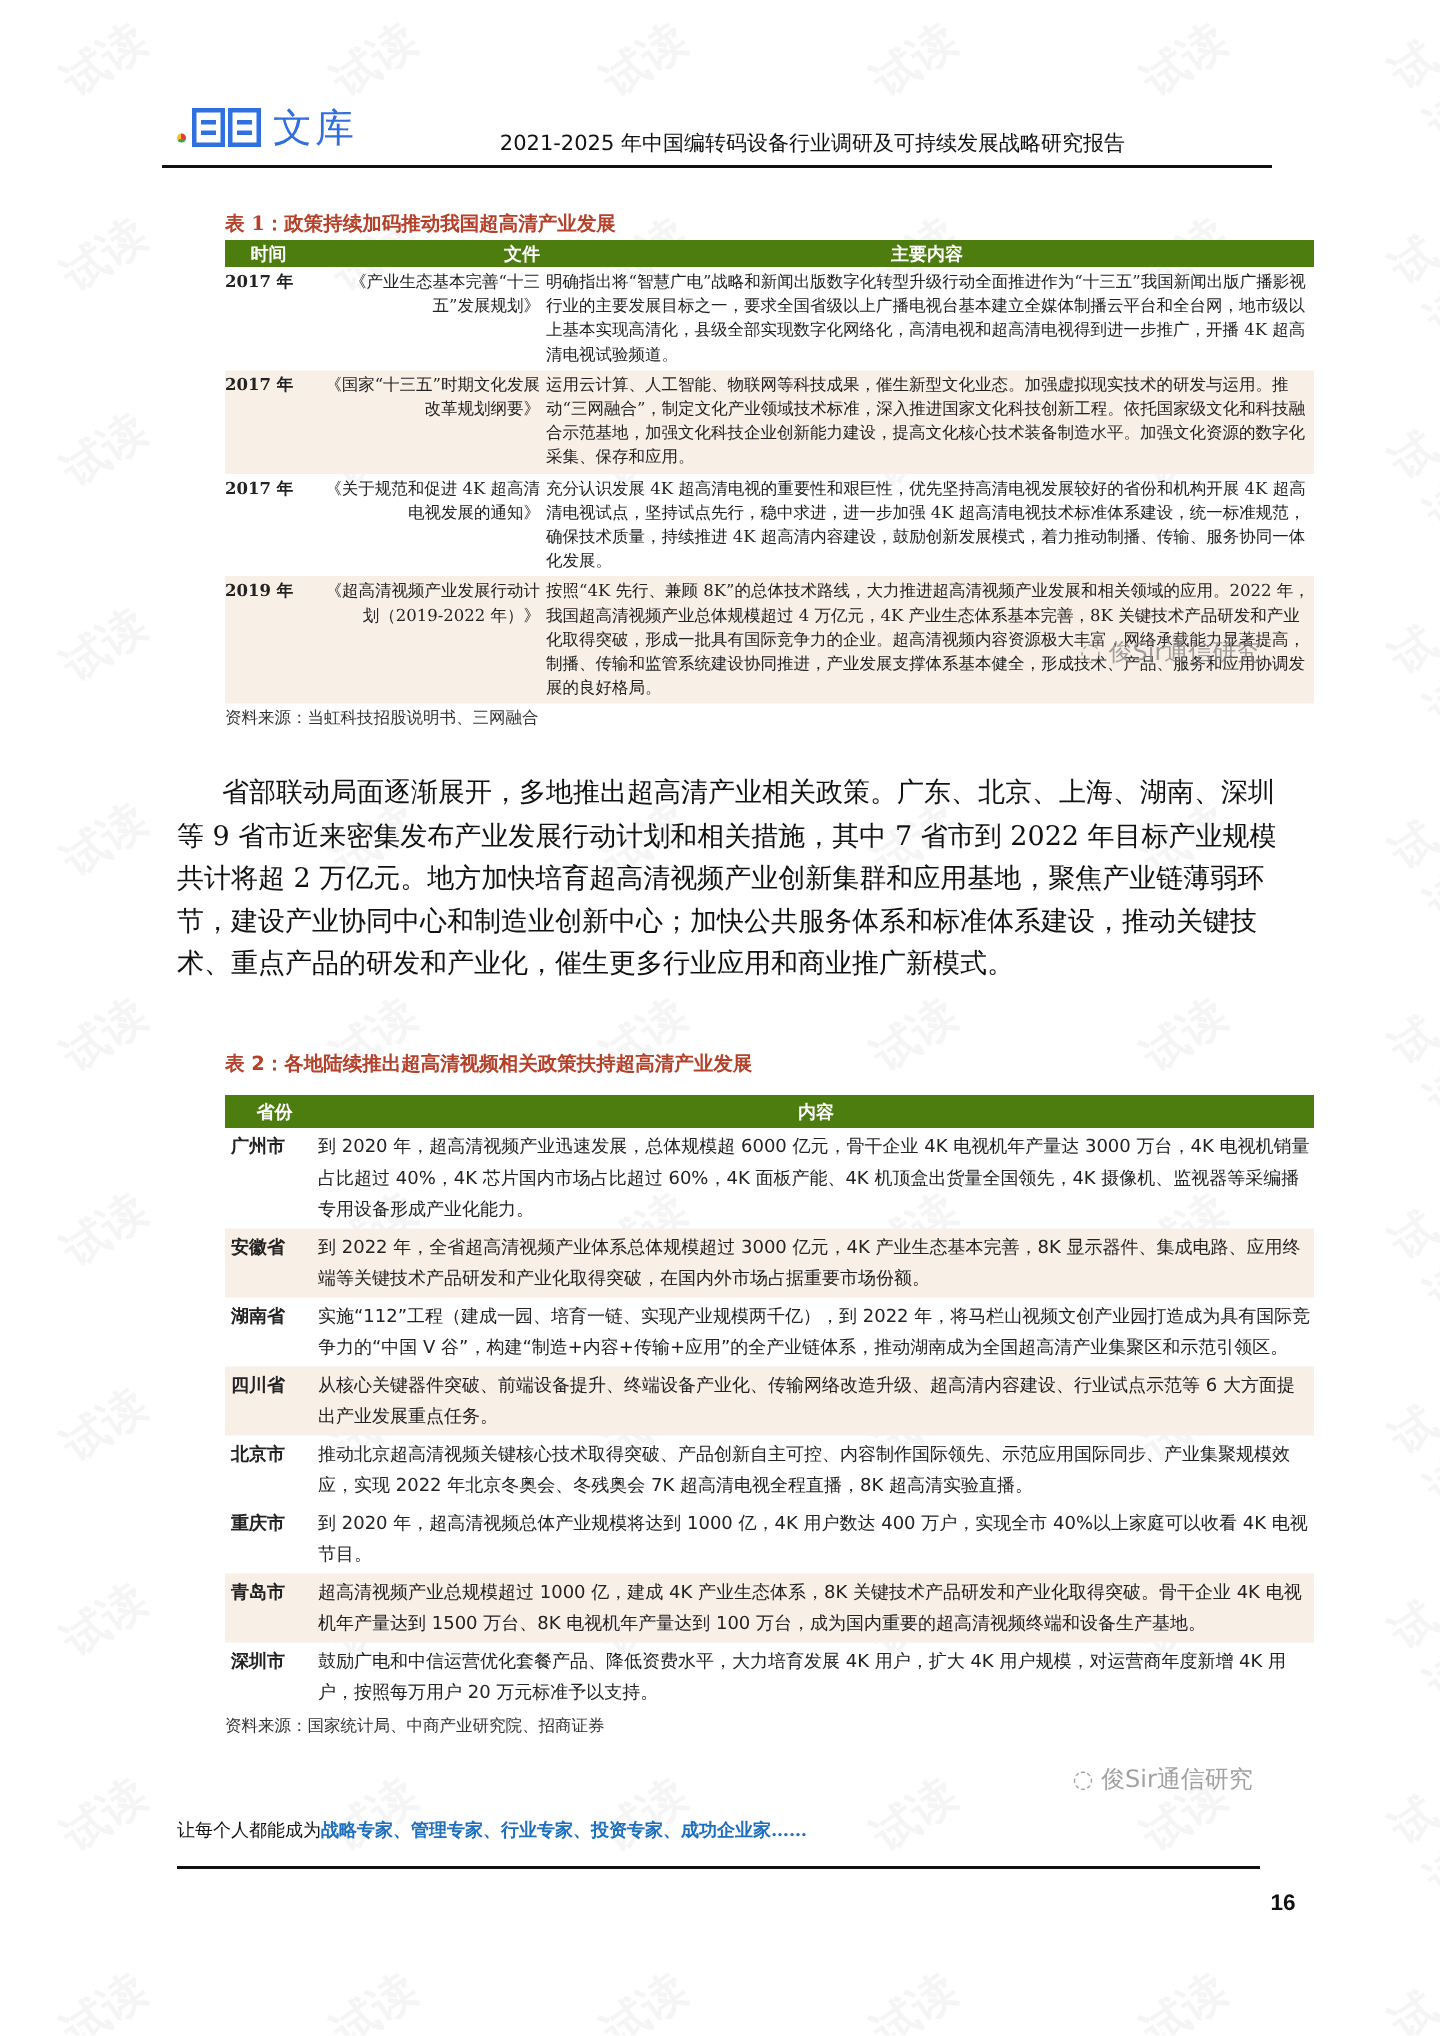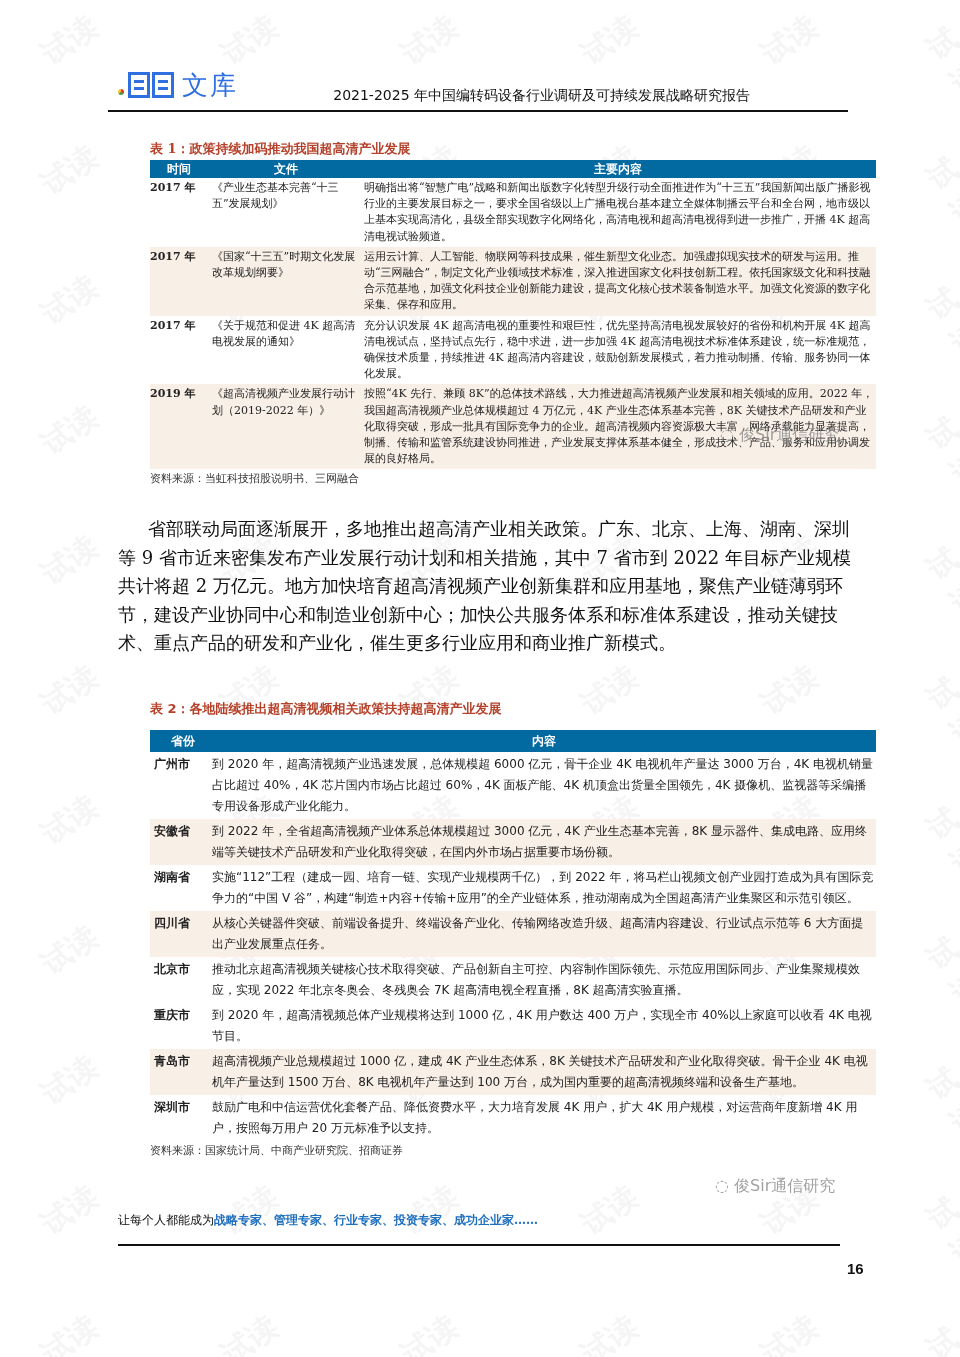--- a/index.html
+++ b/index.html
@@ -16,26 +16,26 @@
   .logo-mark span::before, .logo-mark span::after { content: ""; position: absolute; left: 3px; right: 3px; height: 3px; background: #2f6fe0; }
   .logo-mark span::before { top: 5px; }
   .logo-mark span::after { top: 12px; }
   .logo-text { font-family: "DejaVu Sans", sans-serif; font-size: 26px; color: #2f6fe0; margin-left: 8px; letter-spacing: 2px; }
   .doc-title { right: 210px; top: 87px; font-family: "DejaVu Sans", sans-serif; font-size: 14px; color: #111; white-space: nowrap; }
   .header-rule { left: 108px; top: 110px; width: 740px; height: 2px; background: #111; }
 
   
   .tbl-title { font-family: "DejaVu Sans", sans-serif; font-weight: bold; color: #b5412a; font-size: 13px; white-space: nowrap; }
   .tbl { width: 726px; border-collapse: collapse; }
-  .tbl th { background: #0369a1; color: #fff; font-weight: bold; height: 18px; padding: 0; font-size: 12px; }
+  .tbl th { background: #4d7c0f; color: #fff; font-weight: bold; height: 18px; padding: 0; font-size: 12px; }
   .tbl td { vertical-align: top; padding: 2px 0 2px 0; }
   .t1 td { font-size: 11px; line-height: 16.2px; font-family: "DejaVu Serif", serif; }
   .t1 tr.shade td { background: #f8efe7; }
   .t1 .c-time { width: 58px; font-weight: bold; }
-  .t1 .c-doc { width: 148px; padding-left: 4px; }
+  .t1 .c-doc { width: 148px; padding-left: 4px; text-align: right; }
   .t1 .c-body { padding-left: 4px; padding-right: 2px; }
   .t2 td { font-size: 12px; line-height: 21px; font-family: "DejaVu Sans", sans-serif; }
   .t2 tr.shade td { background: #f8efe7; }
   .t2 .c-prov { width: 58px; font-weight: bold; padding-left: 4px; }
   .t2 .c-body { padding-left: 0; padding-right: 2px; }
   .source { font-size: 11px; color: #333; }
 
   .para { left: 118px; top: 515px; width: 740px; font-size: 18px; line-height: 28.5px; color: #111; text-indent: 30px; }
 
   .watermark-stamp { font-family: "DejaVu Sans", sans-serif; font-size: 16px; color: #8a8a8a; opacity: 0.8; white-space: nowrap; }

